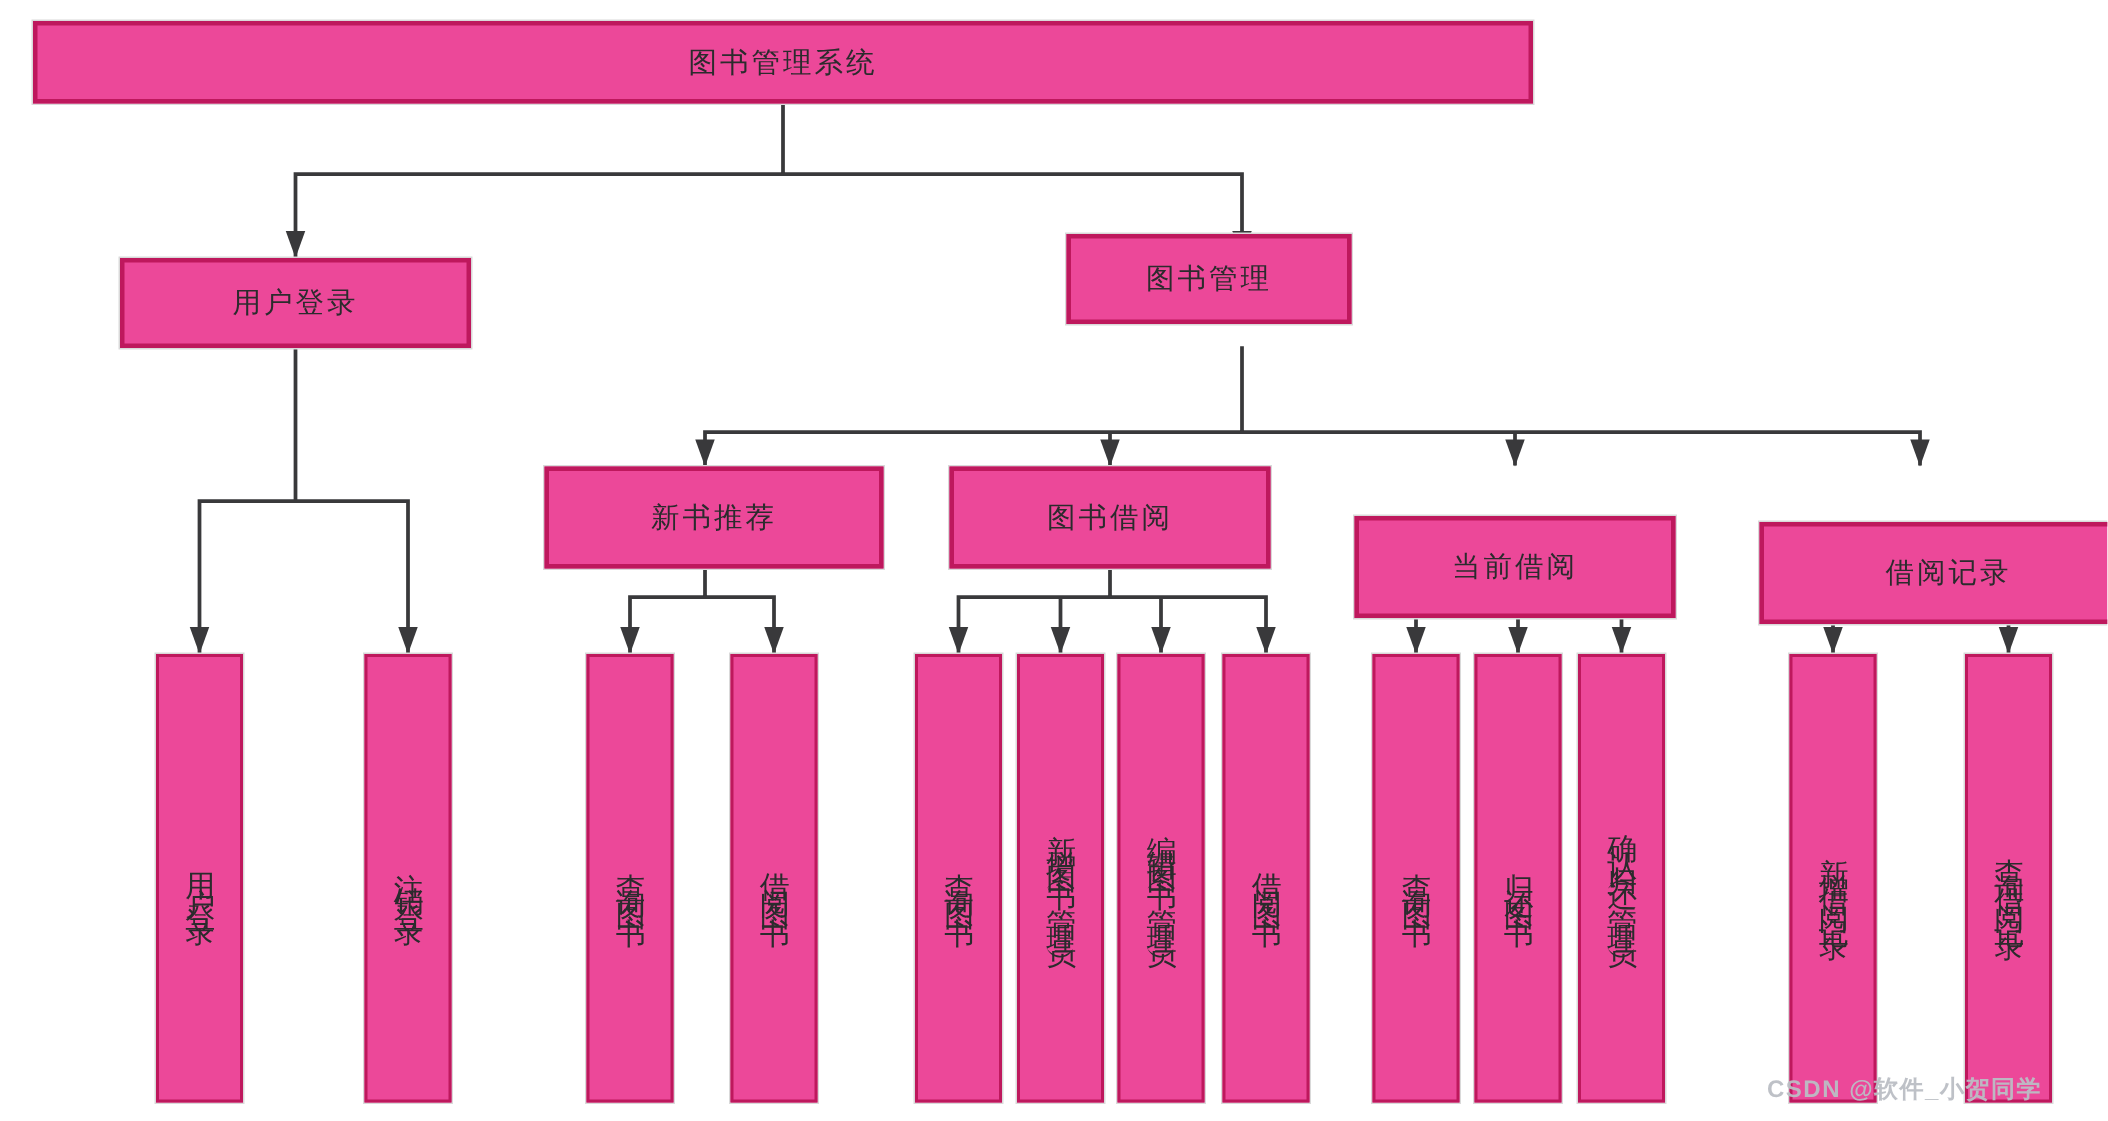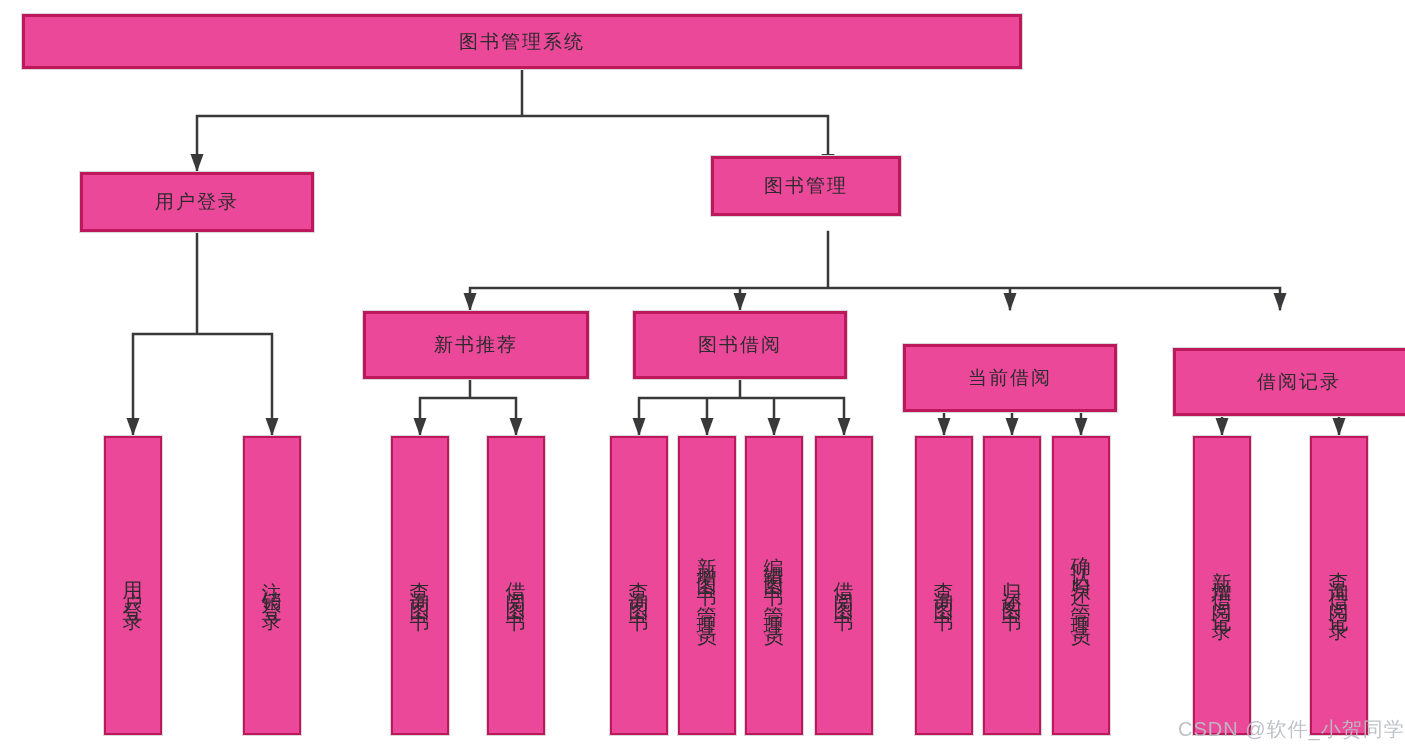--- a/index.html
+++ b/index.html
@@ -40,25 +40,26 @@
   .box.v .vtext {
     writing-mode: vertical-rl;
     text-orientation: mixed;
     letter-spacing: 10px;
     line-height: 1;
   }
   #watermark {
     position: absolute;
     left: 1178px;
     top: 716px;
-    font-size: 20px;
+    font-size: 16px;
     letter-spacing: 1px;
     color: rgba(186, 190, 196, 0.95);
     white-space: nowrap;
     z-index: 5;
+    font-weight: bold;
   }
 </style>
 </head>
 <body>
 
 <div id="stage">
 
   <svg id="connectors" viewBox="0 0 1405 747" xmlns="http://www.w3.org/2000/svg">
     <g stroke="#39393b" stroke-width="2.5" fill="none" stroke-linecap="square">
 

